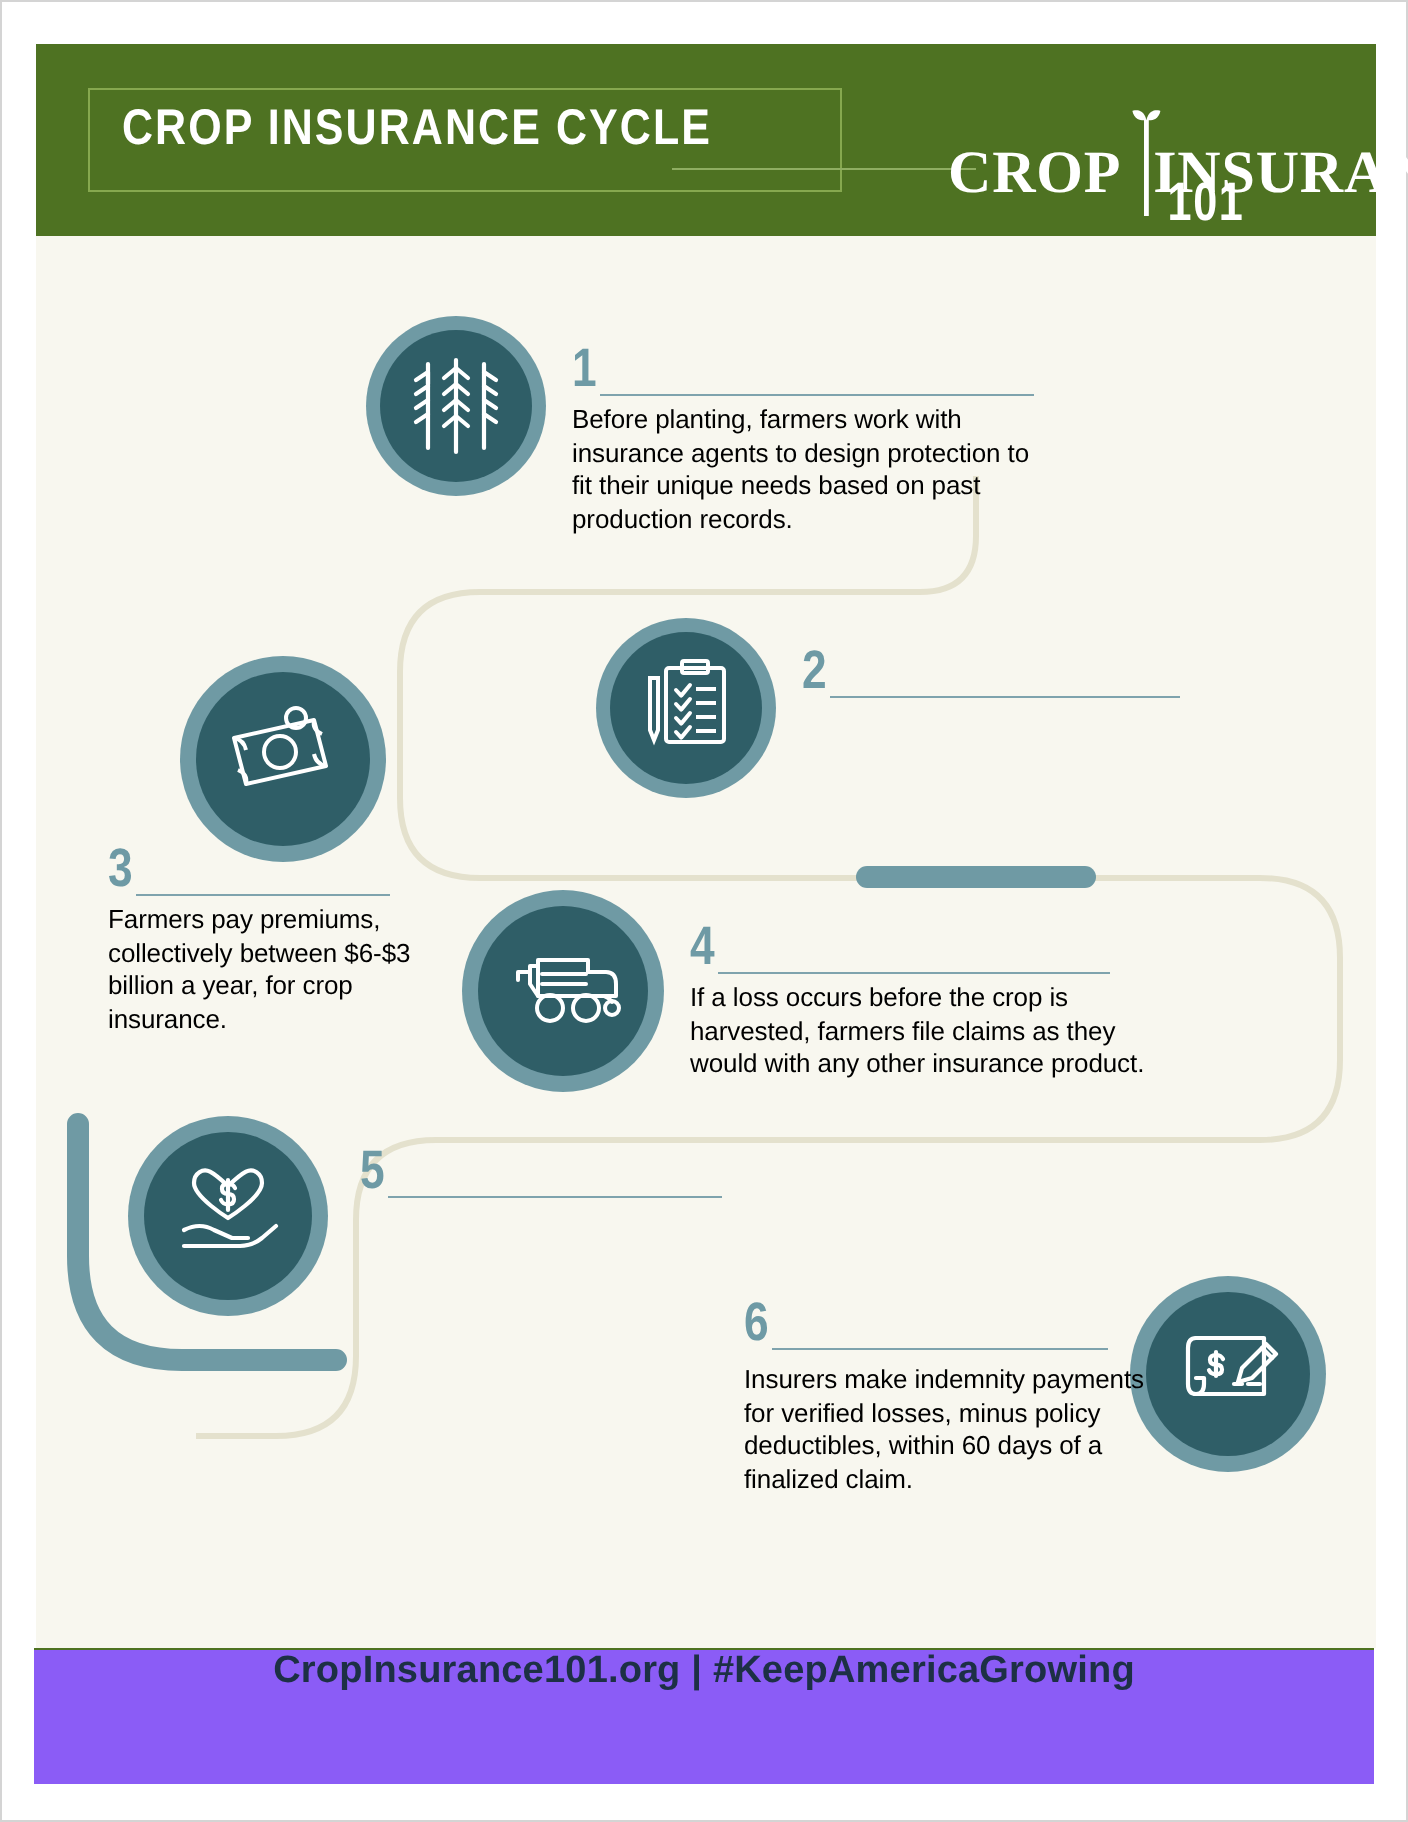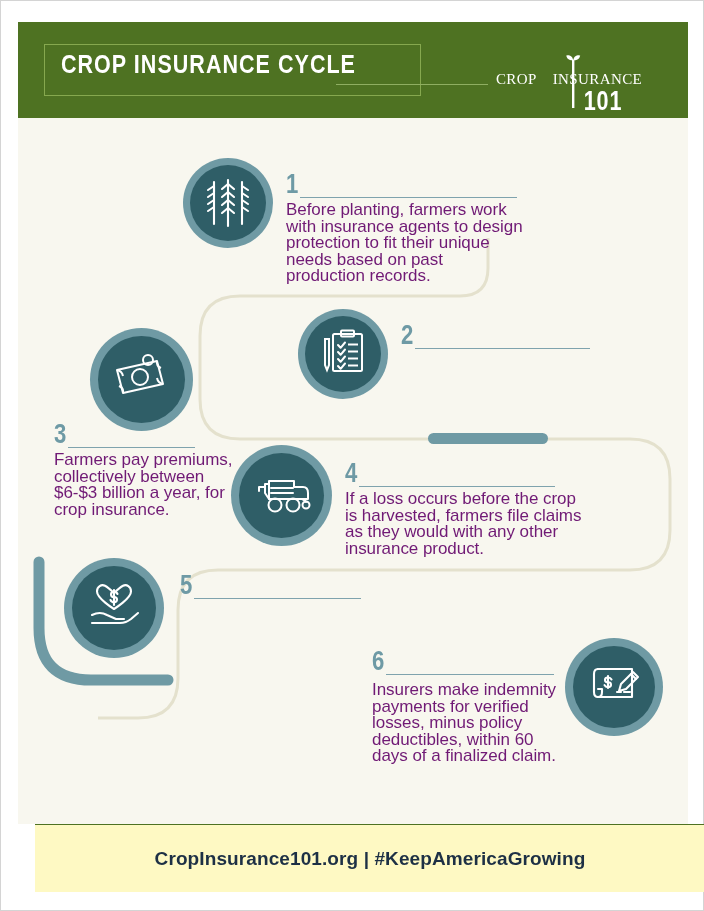--- a/index.html
+++ b/index.html
@@ -45,22 +45,22 @@
   .logo{
     position:absolute;right:24px;top:24px;width:190px;height:62px;
   }
   .logo-row{
     position:absolute;left:0;top:24px;width:190px;
     text-align:center;
     white-space:nowrap;
   }
   .logo-crop,.logo-ins{
     font-family:"Liberation Serif","DejaVu Serif",serif;
-    font-weight:normal;
-    font-size:15px;
+    font-weight:bold;
+    font-size:30px;
     color:#ffffff;
     letter-spacing:0.4px;
   }
   .logo-crop{margin-right:9px;}
   .logo-ins{margin-left:7px;}
   .logo-101{
     position:absolute;left:0;top:40px;width:190px;
     text-align:center;
     margin-left:34px;
     font-family:"Liberation Sans Narrow","Liberation Sans",sans-serif;
@@ -103,32 +103,32 @@
     display:inline-block;
     transform:scaleX(0.82);
     transform-origin:left bottom;
   }
   .numrow{position:relative;height:26px;}
   .numrule{
     position:absolute;left:14px;bottom:1px;height:1px;background:#7fa3ad;
   }
   .steptext{
     font-family:"Liberation Sans","DejaVu Sans",sans-serif;
-    font-size:17px;
+    font-size:13px;
     line-height:16.6px;
-    color:#701a75;
+    color:#000000;
     margin-top:3px;
     letter-spacing:-0.05px;
   }
   
   .footer{
-    position:absolute;left:34px;top:823px;width:670px;height:67px;
-    background:#fef9c3;
+    position:absolute;left:16px;top:823px;width:670px;height:67px;
+    background:#8b5cf6;
     border-top:1px solid #4e7222;
-    display:flex;align-items:center;justify-content:center;
+    display:flex;align-items:flex-start;justify-content:center;
   }
   .footer-text{
     font-family:"Liberation Sans","DejaVu Sans",sans-serif;
     font-weight:bold;
     font-size:19px;
     color:#1d3045;
     letter-spacing:0.1px;
   }
 </style>
 </head>

